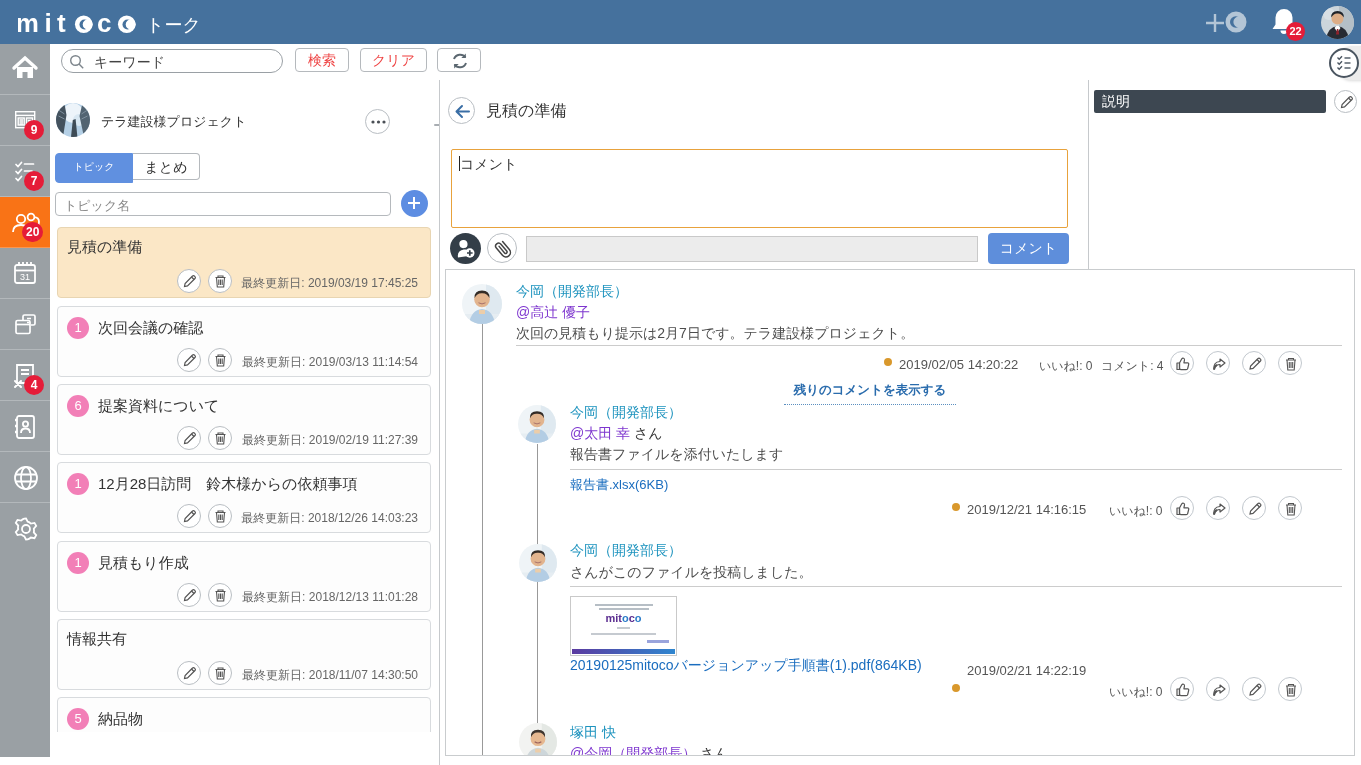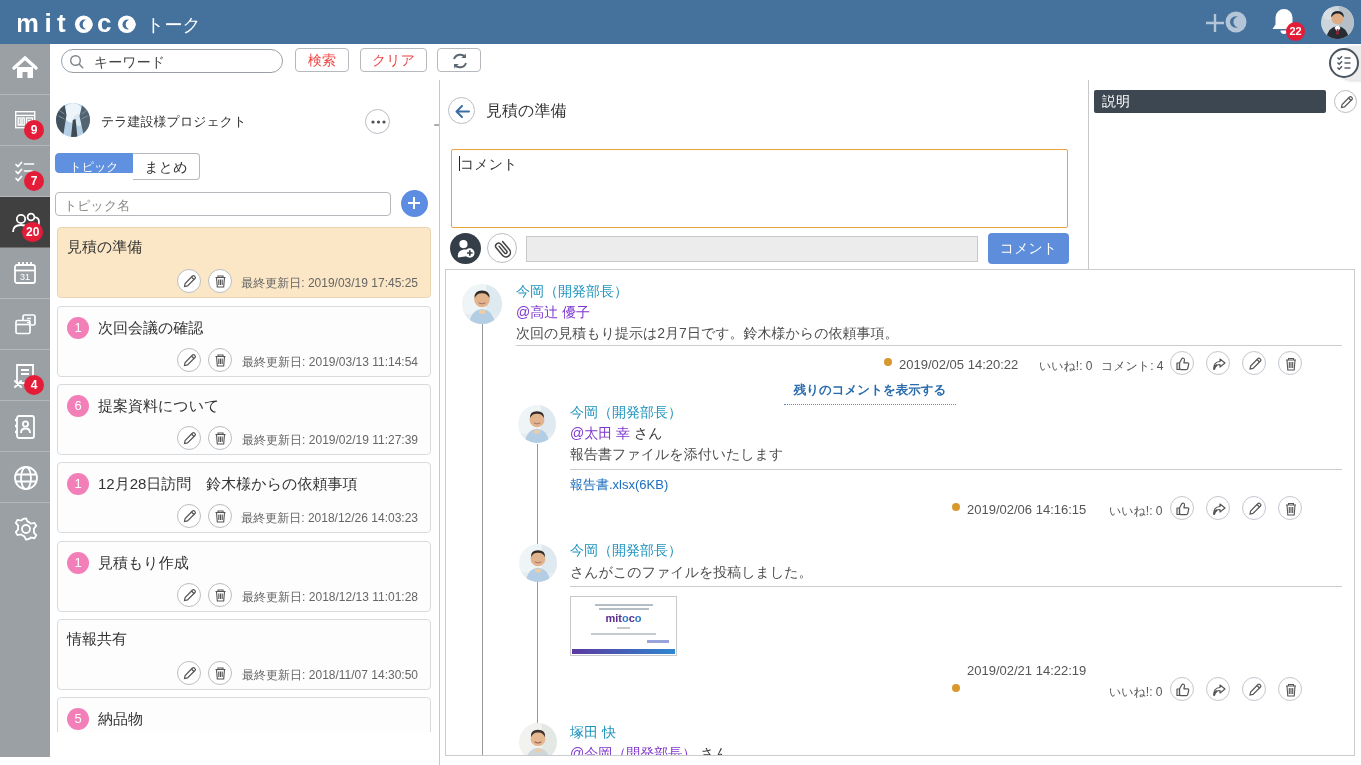--- a/index.html
+++ b/index.html
@@ -3,21 +3,21 @@
 <meta charset="utf-8">
 <style>
 * { margin:0; padding:0; box-sizing:border-box; }
 html,body { width:1361px; height:765px; overflow:hidden; background:#fff;
   font-family:"Liberation Sans",sans-serif; }
 #page { position:relative; width:1361px; height:765px; overflow:hidden; }
 .abs { position:absolute; }
 #header { position:absolute; top:0; left:0; width:1361px; height:44px; background:#45719d; }
 #sidebar { position:absolute; top:44px; left:0; width:50px; height:713px; background:#9aa0a4; }
 .sbitem { position:absolute; left:0; width:50px; height:51px; border-bottom:1px solid rgba(255,255,255,0.25); }
-.sbactive { background:#404040;padding-left:23px; }
+.sbactive { background:#f97316;padding-left:23px; }
 .sbadge { position:absolute; min-width:20px; height:20px; border-radius:10px; padding:0 4px;
   background:#e51c38; color:#fff; font-size:12px; font-weight:bold; text-align:center; line-height:20px; }
 .vline { position:absolute; background:#c6c9cc; width:1px; }
 .btn { position:absolute; background:#fff; border:1px solid #b5b9bd; border-radius:4px;
   font-size:14px; color:#ef4444; text-align:center; }
 .circ { position:absolute; border:1px solid #b9bec3; border-radius:50%; background:#fff; }
 .name { color:#1d93be; font-size:14px; }
 .mention { color:#7e36cf; font-size:14px; }
 .flink { color:#1a6dbf; font-size:14px; }
 .sep { position:absolute; height:1px; background:#ccc; }
@@ -227,21 +227,21 @@
 </svg>
 <div class="abs" style="left:101px;top:113px;font-size:13px;color:#333;">テラ建設様プロジェクト</div>
 <div class="circ" style="left:365px;top:109px;width:25px;height:25px;">
   <svg style="position:absolute;left:5px;top:10px" width="15" height="4" viewBox="0 0 15 4">
     <circle cx="2" cy="2" r="1.6" fill="#4a4f55"></circle>
         <circle cx="7.5" cy="2" r="1.6" fill="#4a4f55"></circle>
         <circle cx="13" cy="2" r="1.6" fill="#4a4f55"></circle>
   </svg>
 </div>
 
-<div class="abs" style="left:55px;top:153px;width:78px;height:20px;background:#6090e0;border:1px solid #6090e0;border-radius:4px 0 0 4px;color:#fff;font-size:12px;text-align:center;line-height:26px;">トピック</div>
+<div class="abs" style="left:55px;top:153px;width:78px;height:30px;background:#6090e0;border:1px solid #6090e0;border-radius:4px 0 0 4px;color:#fff;font-size:10px;text-align:center;line-height:26px;">トピック</div>
 <div class="abs" style="left:133px;top:153px;width:67px;height:27px;background:#fff;border:1px solid #b5b9bd;border-left:none;border-radius:0 4px 4px 0;color:#333;font-size:14px;text-align:center;line-height:26px;">まとめ</div>
 
 <div class="abs" style="left:55px;top:192px;width:336px;height:24px;border:1px solid #b5b9bd;border-radius:4px;background:#fff;">
   <span style="position:absolute;left:8px;top:4px;font-size:13px;color:#888;">トピック名</span>
 </div>
 <div class="abs" style="left:401px;top:190px;width:27px;height:27px;border-radius:50%;background:#5d8de2;">
   <svg style="position:absolute;left:6px;top:6px" width="14" height="14" viewBox="0 0 14 14">
     <path d="M7 1 V13 M1 7 H13" stroke="#fff" stroke-width="2" fill="none"></path>
   </svg>
 </div>
@@ -468,21 +468,21 @@
         <path d="M16.5 19.8 q3.5 2.5 7 0" stroke="#9c625c" stroke-width="1.2" fill="none"></path>
       </g>
     </g>
   </defs>
 </svg>
 <svg class="abs" style="left:16px;top:14px" width="40" height="40" viewBox="0 0 40 40">
         <use href="#man1"></use>
       </svg>
   <div class="abs name" style="left:70px;top:13px;">今岡（開発部長）</div>
   <div class="abs mention" style="left:70px;top:34px;">@高辻 優子</div>
-  <div class="abs" style="left:70px;top:55px;font-size:14px;color:#4d4d4d;">次回の見積もり提示は2月7日です。鈴木様からの依頼事項。</div>
+  <div class="abs" style="left:70px;top:55px;font-size:14px;color:#4d4d4d;">次回の見積もり提示は2月7日です。テラ建設様プロジェクト。</div>
   <div class="sep" style="left:70px;top:75px;width:826px;"></div>
   <div class="mdot" style="left:438px;top:88px;"></div>
   <div class="meta" style="left:453px;top:87px;">2019/02/05 14:20:22</div>
   <div class="mlabel" style="left:593px;top:88px;">いいね!: 0</div>
   <div class="mlabel" style="left:655px;top:88px;">コメント: 4</div>
 <div class="mcirc" style="left:724px;top:81px;">
         <svg width="16" height="16" viewBox="0 0 16 16">
           <g stroke="#555" stroke-width="1.2" fill="none" stroke-linejoin="round">
             <path d="M2 7 h2.5 v6.5 H2 z"></path>
             <path d="M4.5 12.8 l1.5 0.9 h5.2 a1.5 1.5 0 0 0 1.5 -1.2 l1 -4.2 a1.2 1.2 0 0 0 -1.2 -1.5 h-3.6 l0.6 -2.9 a1.5 1.5 0 0 0 -2.7 -1.1 L4.5 7 z"></path>
@@ -514,21 +514,21 @@
   <div class="abs" style="left:338px;top:112px;width:172px;font-size:12.5px;font-weight:bold;color:#2a6cad;border-bottom:1px dotted #5b8fc0;padding-bottom:5px;text-align:center;">残りのコメントを表示する</div>
 <svg class="abs" style="left:72px;top:135px" width="38" height="38" viewBox="0 0 40 40">
         <use href="#man1"></use>
       </svg>
   <div class="abs name" style="left:124px;top:134px;">今岡（開発部長）</div>
   <div class="abs mention" style="left:124px;top:155px;">@太田 幸 <span style="color:#333;">さん</span></div>
   <div class="abs" style="left:124px;top:176px;font-size:14px;color:#4d4d4d;">報告書ファイルを添付いたします</div>
   <div class="sep" style="left:124px;top:199px;width:772px;"></div>
   <div class="abs flink" style="left:124px;top:206px;font-size:13px;">報告書.xlsx(6KB)</div>
   <div class="mdot" style="left:506px;top:233px;"></div>
-  <div class="meta" style="left:521px;top:232px;">2019/02/06 14:16:15</div>
+  <div class="meta" style="left:521px;top:232px;">2019/12/21 14:16:15</div>
   <div class="mlabel" style="left:663px;top:233px;">いいね!: 0</div>
 <div class="mcirc" style="left:724px;top:226px;">
         <svg width="16" height="16" viewBox="0 0 16 16">
           <g stroke="#555" stroke-width="1.2" fill="none" stroke-linejoin="round">
             <path d="M2 7 h2.5 v6.5 H2 z"></path>
             <path d="M4.5 12.8 l1.5 0.9 h5.2 a1.5 1.5 0 0 0 1.5 -1.2 l1 -4.2 a1.2 1.2 0 0 0 -1.2 -1.5 h-3.6 l0.6 -2.9 a1.5 1.5 0 0 0 -2.7 -1.1 L4.5 7 z"></path>
           </g>
         </svg>
       </div>
       <div class="mcirc" style="left:760px;top:226px;">
@@ -561,20 +561,21 @@
   <div class="sep" style="left:124px;top:316px;width:772px;"></div>
   <div class="abs" style="left:124px;top:326px;width:107px;height:60px;border:1px solid #c9c9c9;background:#fff;">
     <div style="position:absolute;left:24px;top:7px;width:58px;height:1.5px;background:#b6bec5;"></div>
     <div style="position:absolute;left:28px;top:11px;width:50px;height:1.5px;background:#b6bec5;"></div>
     <div style="position:absolute;left:0;top:15px;width:105px;text-align:center;font-size:11px;font-weight:bold;color:#5b2d90;">mit<span style="color:#2b7cc9">o</span>c<span style="color:#2b7cc9">o</span></div>
     <div style="position:absolute;left:46px;top:30px;width:13px;height:1.5px;background:#c5cad0;"></div>
     <div style="position:absolute;left:20px;top:36px;width:65px;height:1.5px;background:#c5cad0;"></div>
     <div style="position:absolute;right:7px;top:43px;width:22px;height:3px;background:#9aa4dc;"></div>
     <div style="position:absolute;left:1px;bottom:1px;width:103px;height:5px;background:linear-gradient(90deg,#5b3aa0,#2f86cf);"></div>
   </div>
+  <div class="abs flink" style="left:124px;top:387px;">20190125mitocoバージョンアップ手順書(1).pdf(864KB)</div>
   <div class="mdot" style="left:506px;top:414px;"></div>
   <div class="meta" style="left:521px;top:393px;">2019/02/21 14:22:19</div>
   <div class="mlabel" style="left:663px;top:414px;">いいね!: 0</div>
 <div class="mcirc" style="left:724px;top:407px;">
         <svg width="16" height="16" viewBox="0 0 16 16">
           <g stroke="#555" stroke-width="1.2" fill="none" stroke-linejoin="round">
             <path d="M2 7 h2.5 v6.5 H2 z"></path>
             <path d="M4.5 12.8 l1.5 0.9 h5.2 a1.5 1.5 0 0 0 1.5 -1.2 l1 -4.2 a1.2 1.2 0 0 0 -1.2 -1.5 h-3.6 l0.6 -2.9 a1.5 1.5 0 0 0 -2.7 -1.1 L4.5 7 z"></path>
           </g>
         </svg>

